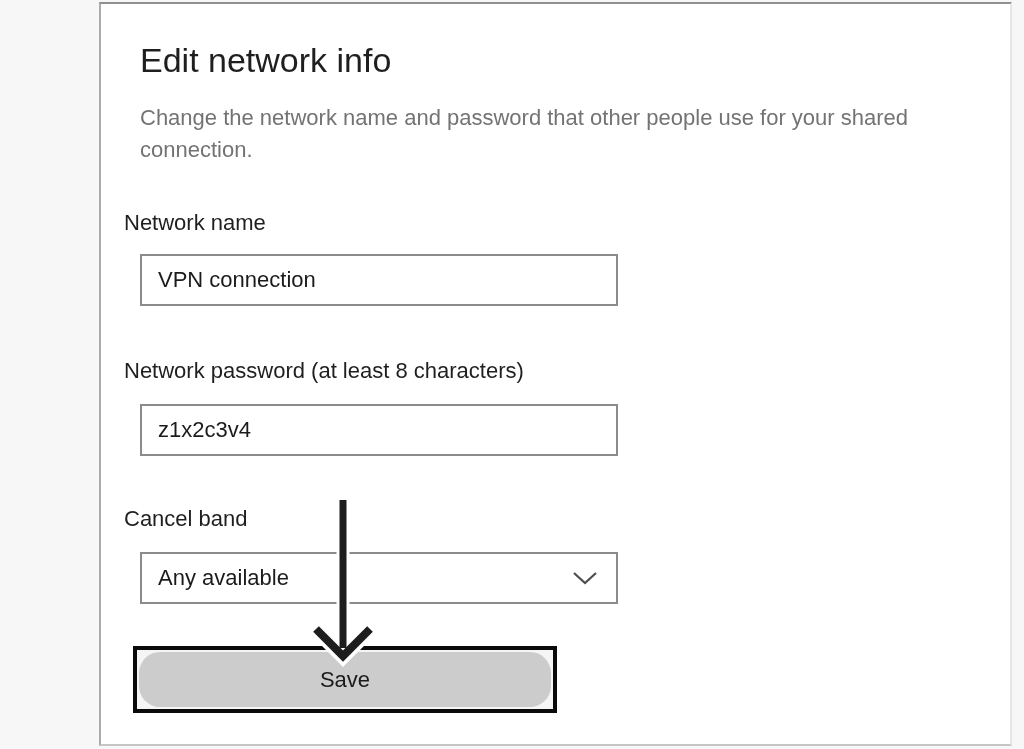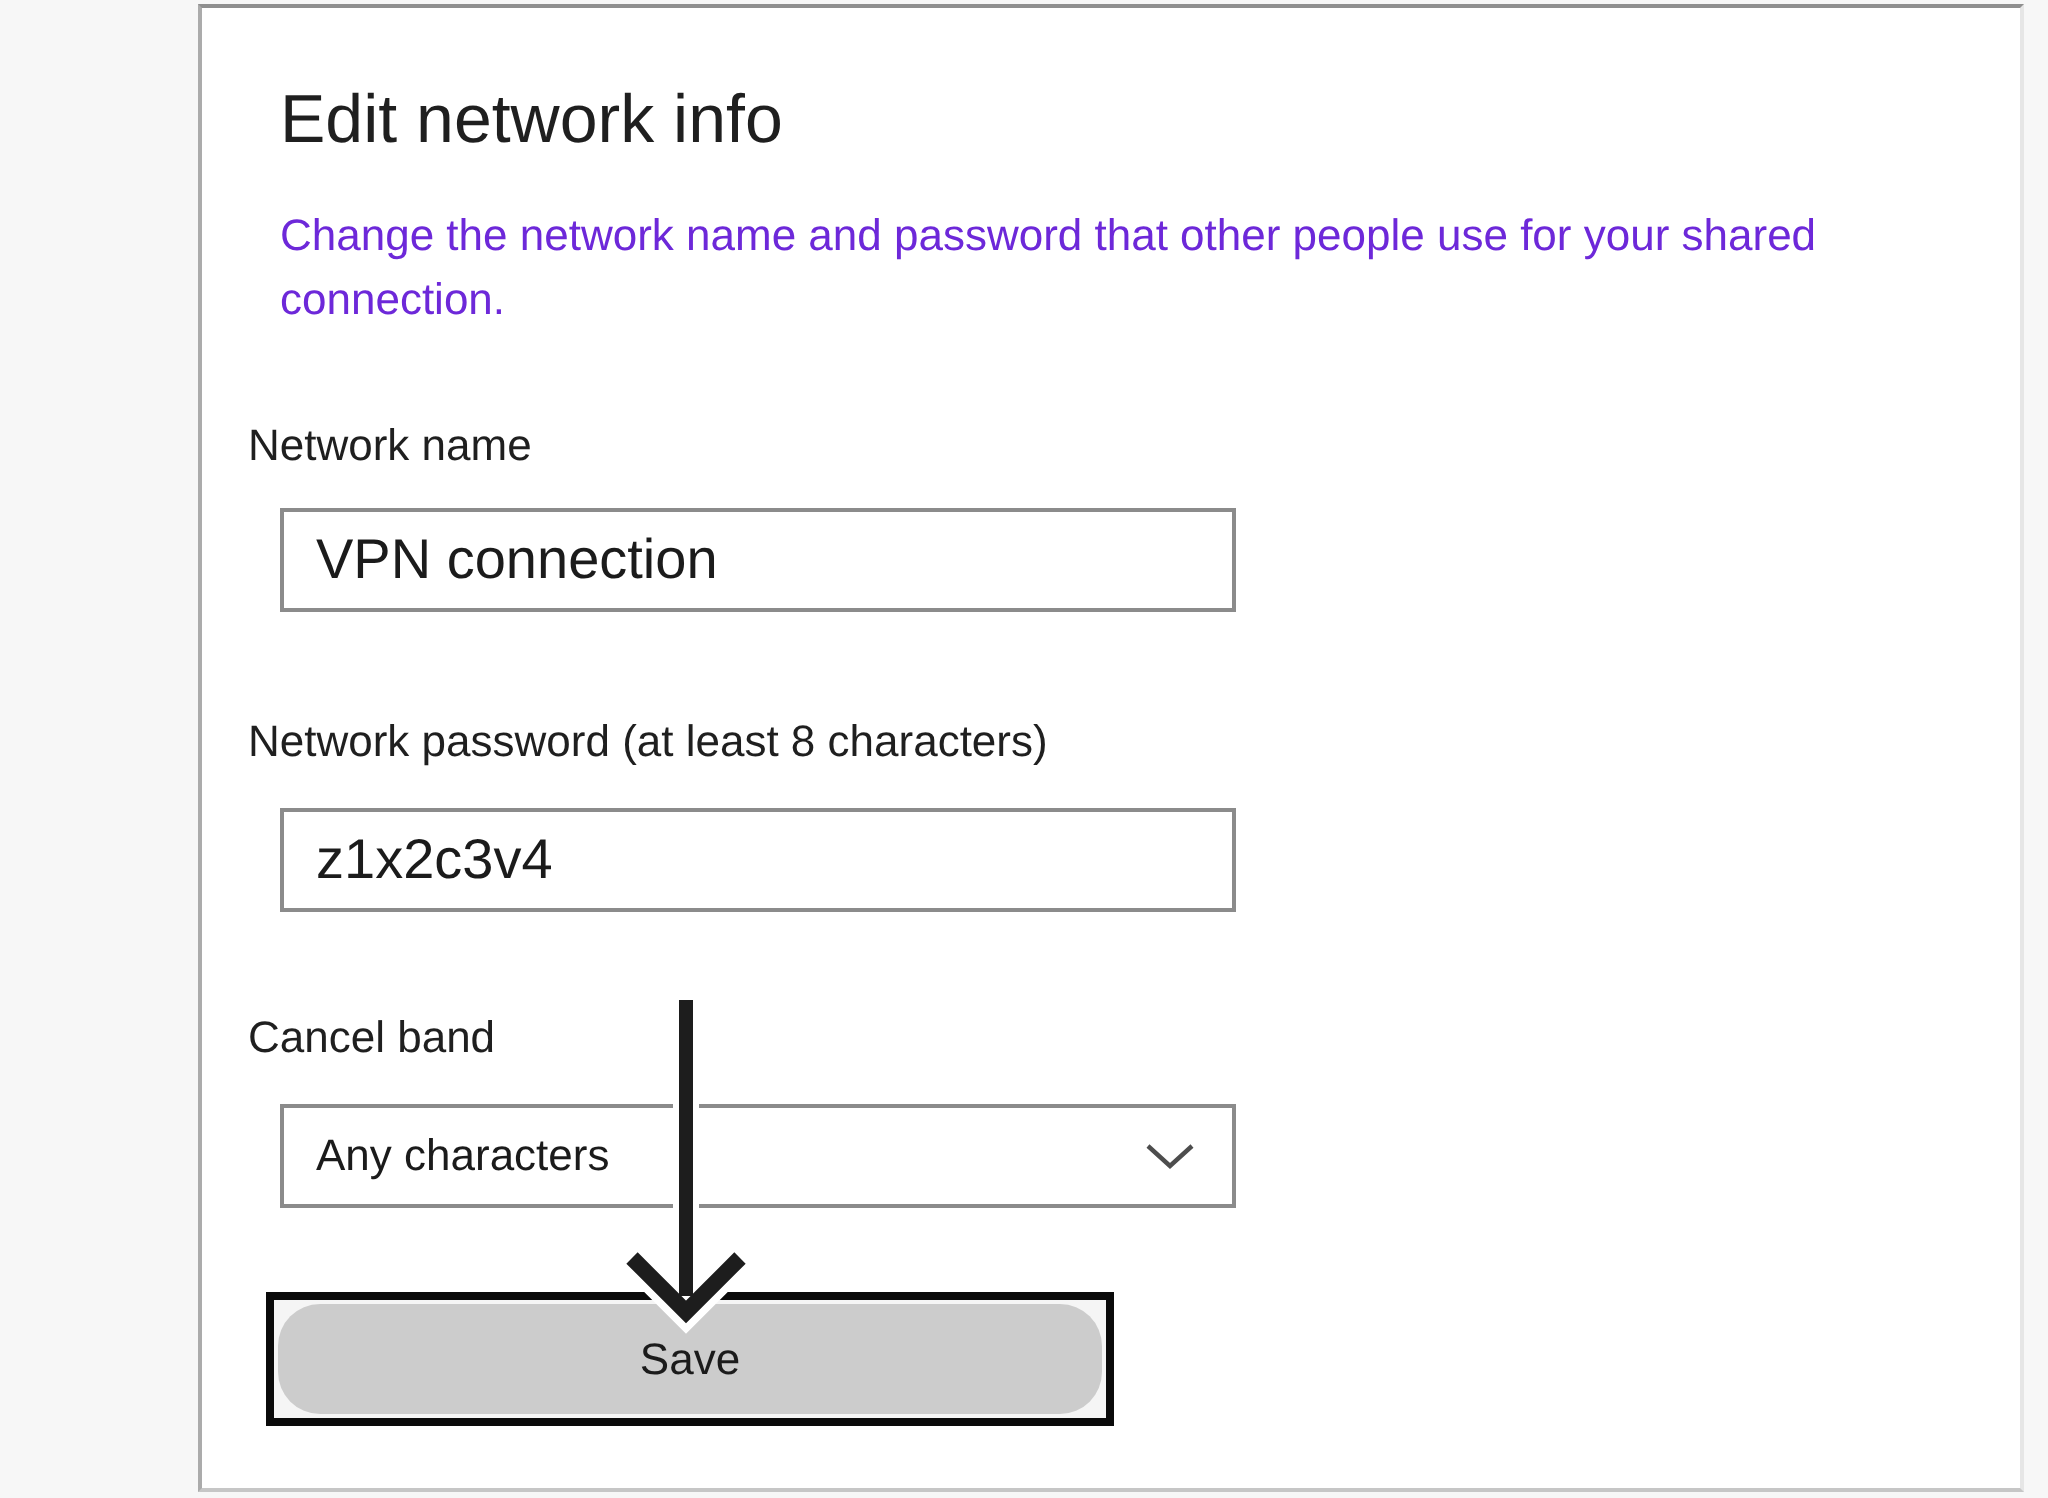--- a/index.html
+++ b/index.html
@@ -40,21 +40,21 @@
     color: #1f1f1f;
     white-space: nowrap;
   }
   .description {
     position: absolute;
     left: 39px;
     top: 98px;
     width: 858px;
     font-size: 22px;
     line-height: 32px;
-    color: #6d28d9;
+    color: #737373;
   }
   .field-label {
     position: absolute;
     left: 23px;
     font-size: 22px;
     line-height: 26px;
     color: #1f1f1f;
     white-space: nowrap;
   }
   .label-name     { top: 206px; }
@@ -62,21 +62,21 @@
   .label-band     { top: 502px; }
   .text-input {
     position: absolute;
     left: 39px;
     width: 478px;
     height: 52px;
     box-sizing: border-box;
     border: 2px solid #8b8b8b;
     background: #ffffff;
     font-family: "Liberation Sans", "DejaVu Sans", sans-serif;
-    font-size: 28px;
+    font-size: 22px;
     color: #1b1b1b;
     padding: 0 14px 0 16px;
     outline: none;
   }
   .input-name     { top: 250px; }
   .input-password { top: 400px; }
   .dropdown {
     position: absolute;
     left: 39px;
     top: 548px;
@@ -154,21 +154,21 @@
     <div class="description">Change the network name and password that other people use for your shared connection.</div>
 
     <div class="field-label label-name">Network name</div>
     <input class="text-input input-name" type="text" value="VPN connection" style="">
 
     <div class="field-label label-password">Network password (at least 8 characters)</div>
     <input class="text-input input-password" type="text" value="z1x2c3v4" style="">
 
     <div class="field-label label-band">Cancel band</div>
     <div class="dropdown">
-      <span>Any characters</span>
+      <span>Any available</span>
       <svg class="chevron" viewBox="0 0 26 16">
         <polyline points="2,3 13,13 24,3" fill="none" stroke="#4d4d4d" stroke-width="2.2"></polyline>
       </svg>
     </div>
 
     <div class="save-outline">
       <button class="btn save-btn">Save</button>
     </div>
 
 

